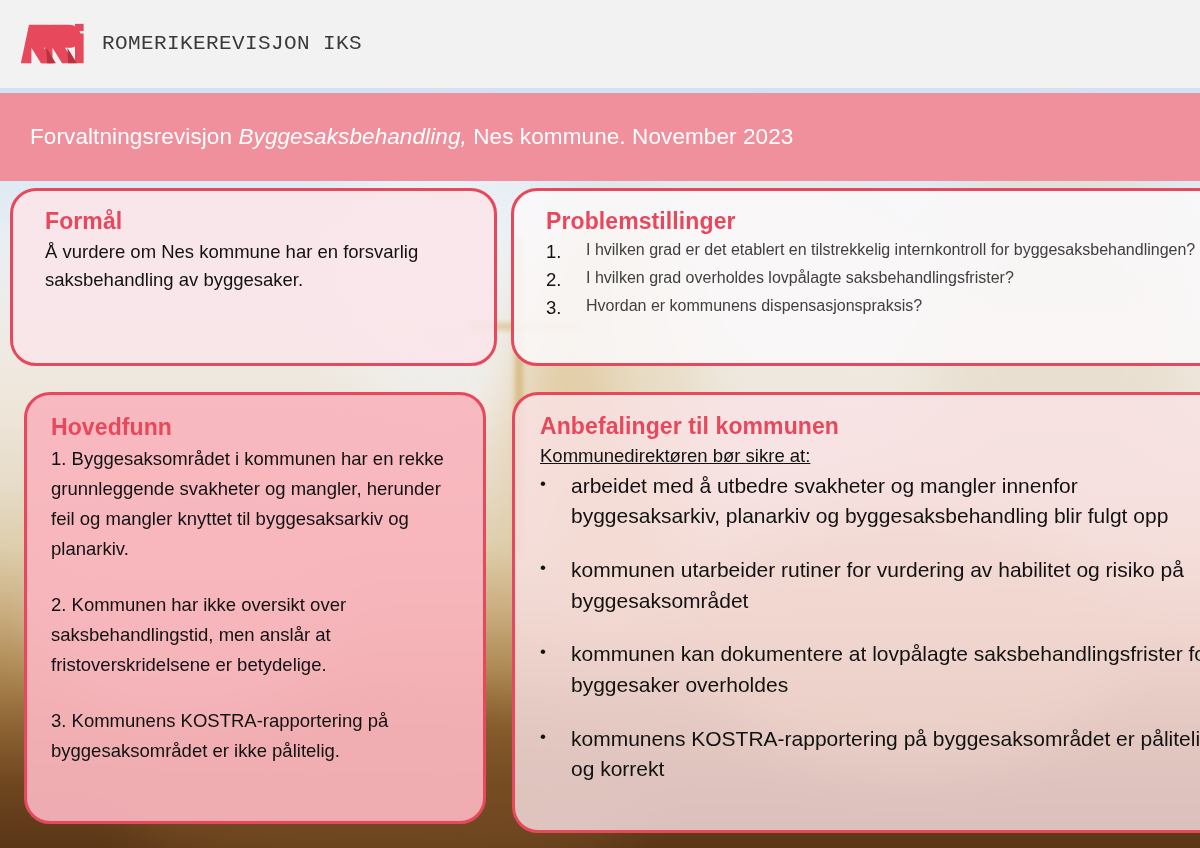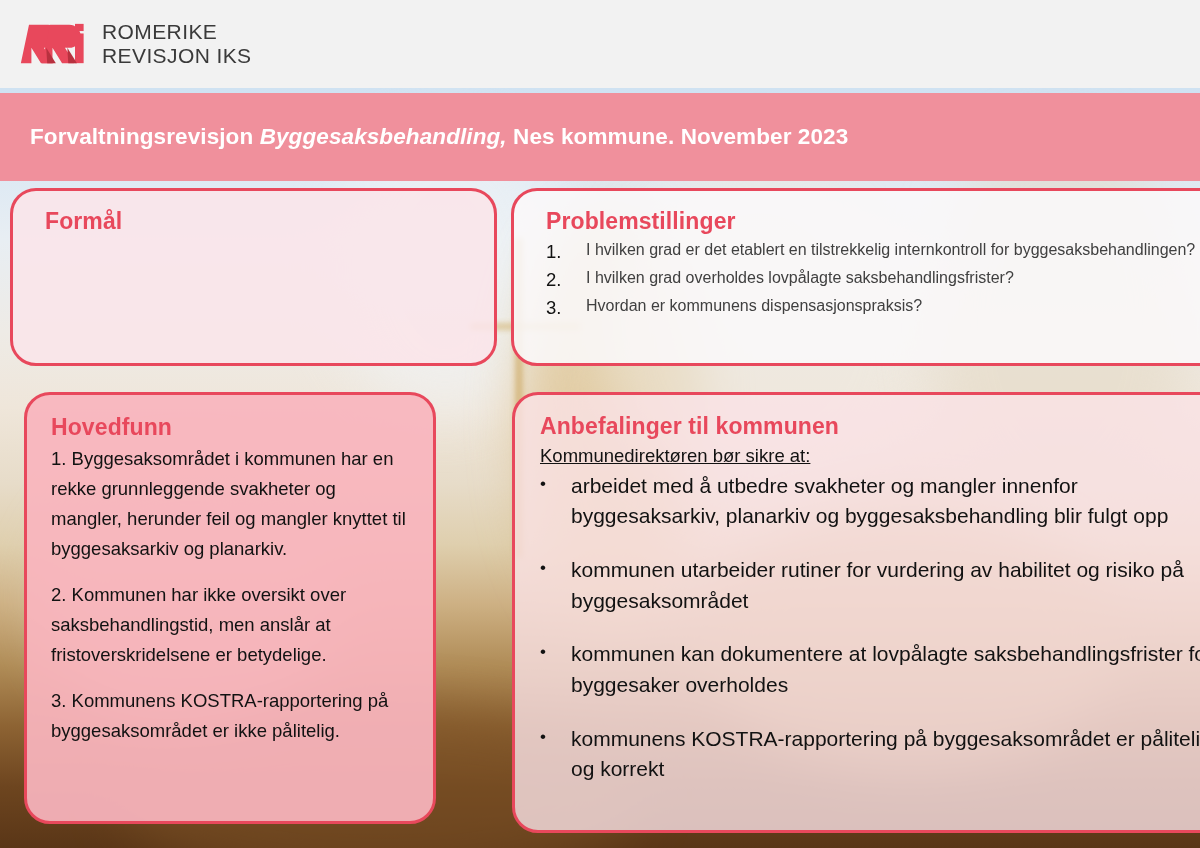--- a/index.html
+++ b/index.html
@@ -31,22 +31,23 @@
     z-index: 6;
   }
   .logo-mark {
     width: 68px; height: 46px;
     margin-right: 16px;
     flex: 0 0 auto;
     display: block;
   }
   .logo-words {
     display: flex;
-    flex-direction: column;
+    flex-direction: row;
     line-height: 1.12;
+    font-family: Liberation Mono, monospace;
   }
   .logo-words span {
     font-size: 21px;
     letter-spacing: 0.4px;
     color: #3a3a3a;
     font-weight: 400;
     white-space: nowrap;
   }
 
   
@@ -109,21 +110,21 @@
     width: 1200px; height: 88px;
     background: #f0909c;
     z-index: 4;
     display: flex;
     align-items: center;
   }
   .title-text {
     padding-left: 30px;
     color: #ffffff;
     font-size: 22.5px;
-    font-weight: 700;
+    font-weight: 400;
     letter-spacing: 0.1px;
     white-space: nowrap;
   }
   .title-text .ital { font-style: italic; }
 
   
   .card {
     position: absolute;
     border: 3px solid #e8485c;
     border-radius: 26px;
@@ -182,29 +183,29 @@
   #card-problem ol li .txt {
     flex: 1 1 auto;
     font-size: 16px;
     line-height: 1.46;
     color: #404040;
   }
 
   
   #card-hovedfunn {
     left: 24px; top: 392px;
-    width: 412px; height: 432px;
+    width: 462px; height: 432px;
     background: rgba(249,181,189,0.93);
   }
   #card-hovedfunn .card-inner { padding: 18px 26px 14px 24px; }
   #card-hovedfunn p {
     line-height: 1.62;
     font-size: 18.5px;
   }
-  #card-hovedfunn p + p { margin-top: 16px; }
+  #card-hovedfunn p + p { margin-top: 26px; }
 
   
   #card-anbefalinger {
     left: 512px; top: 392px;
     width: 736px; height: 441px;
     background: rgba(250,226,230,0.80);
   }
   #card-anbefalinger .card-inner { padding: 17px 22px 10px 25px; }
   #card-anbefalinger .lead {
     margin-bottom: 2px;
@@ -270,20 +271,21 @@
     <div class="bg-crane2"></div>
   </div>
 
   <div class="title-band">
     <div class="title-text"><span>Forvaltningsrevisjon </span><span class="ital">Byggesaksbehandling,</span><span> Nes kommune. November 2023</span></div>
   </div>
 
   <div class="card" id="card-formal">
     <div class="card-inner">
       <h2>Formål</h2>
+      <p>Å vurdere om Nes kommune har en forsvarlig saksbehandling av byggesaker.</p>
     </div>
   </div>
 
   <div class="card" id="card-problem">
     <div class="card-inner">
       <h2>Problemstillinger</h2>
       <ol>
         <li>
           <span class="num">1.</span>
           <span class="txt">I hvilken grad er det etablert en tilstrekkelig internkontroll for byggesaksbehandlingen?</span>

